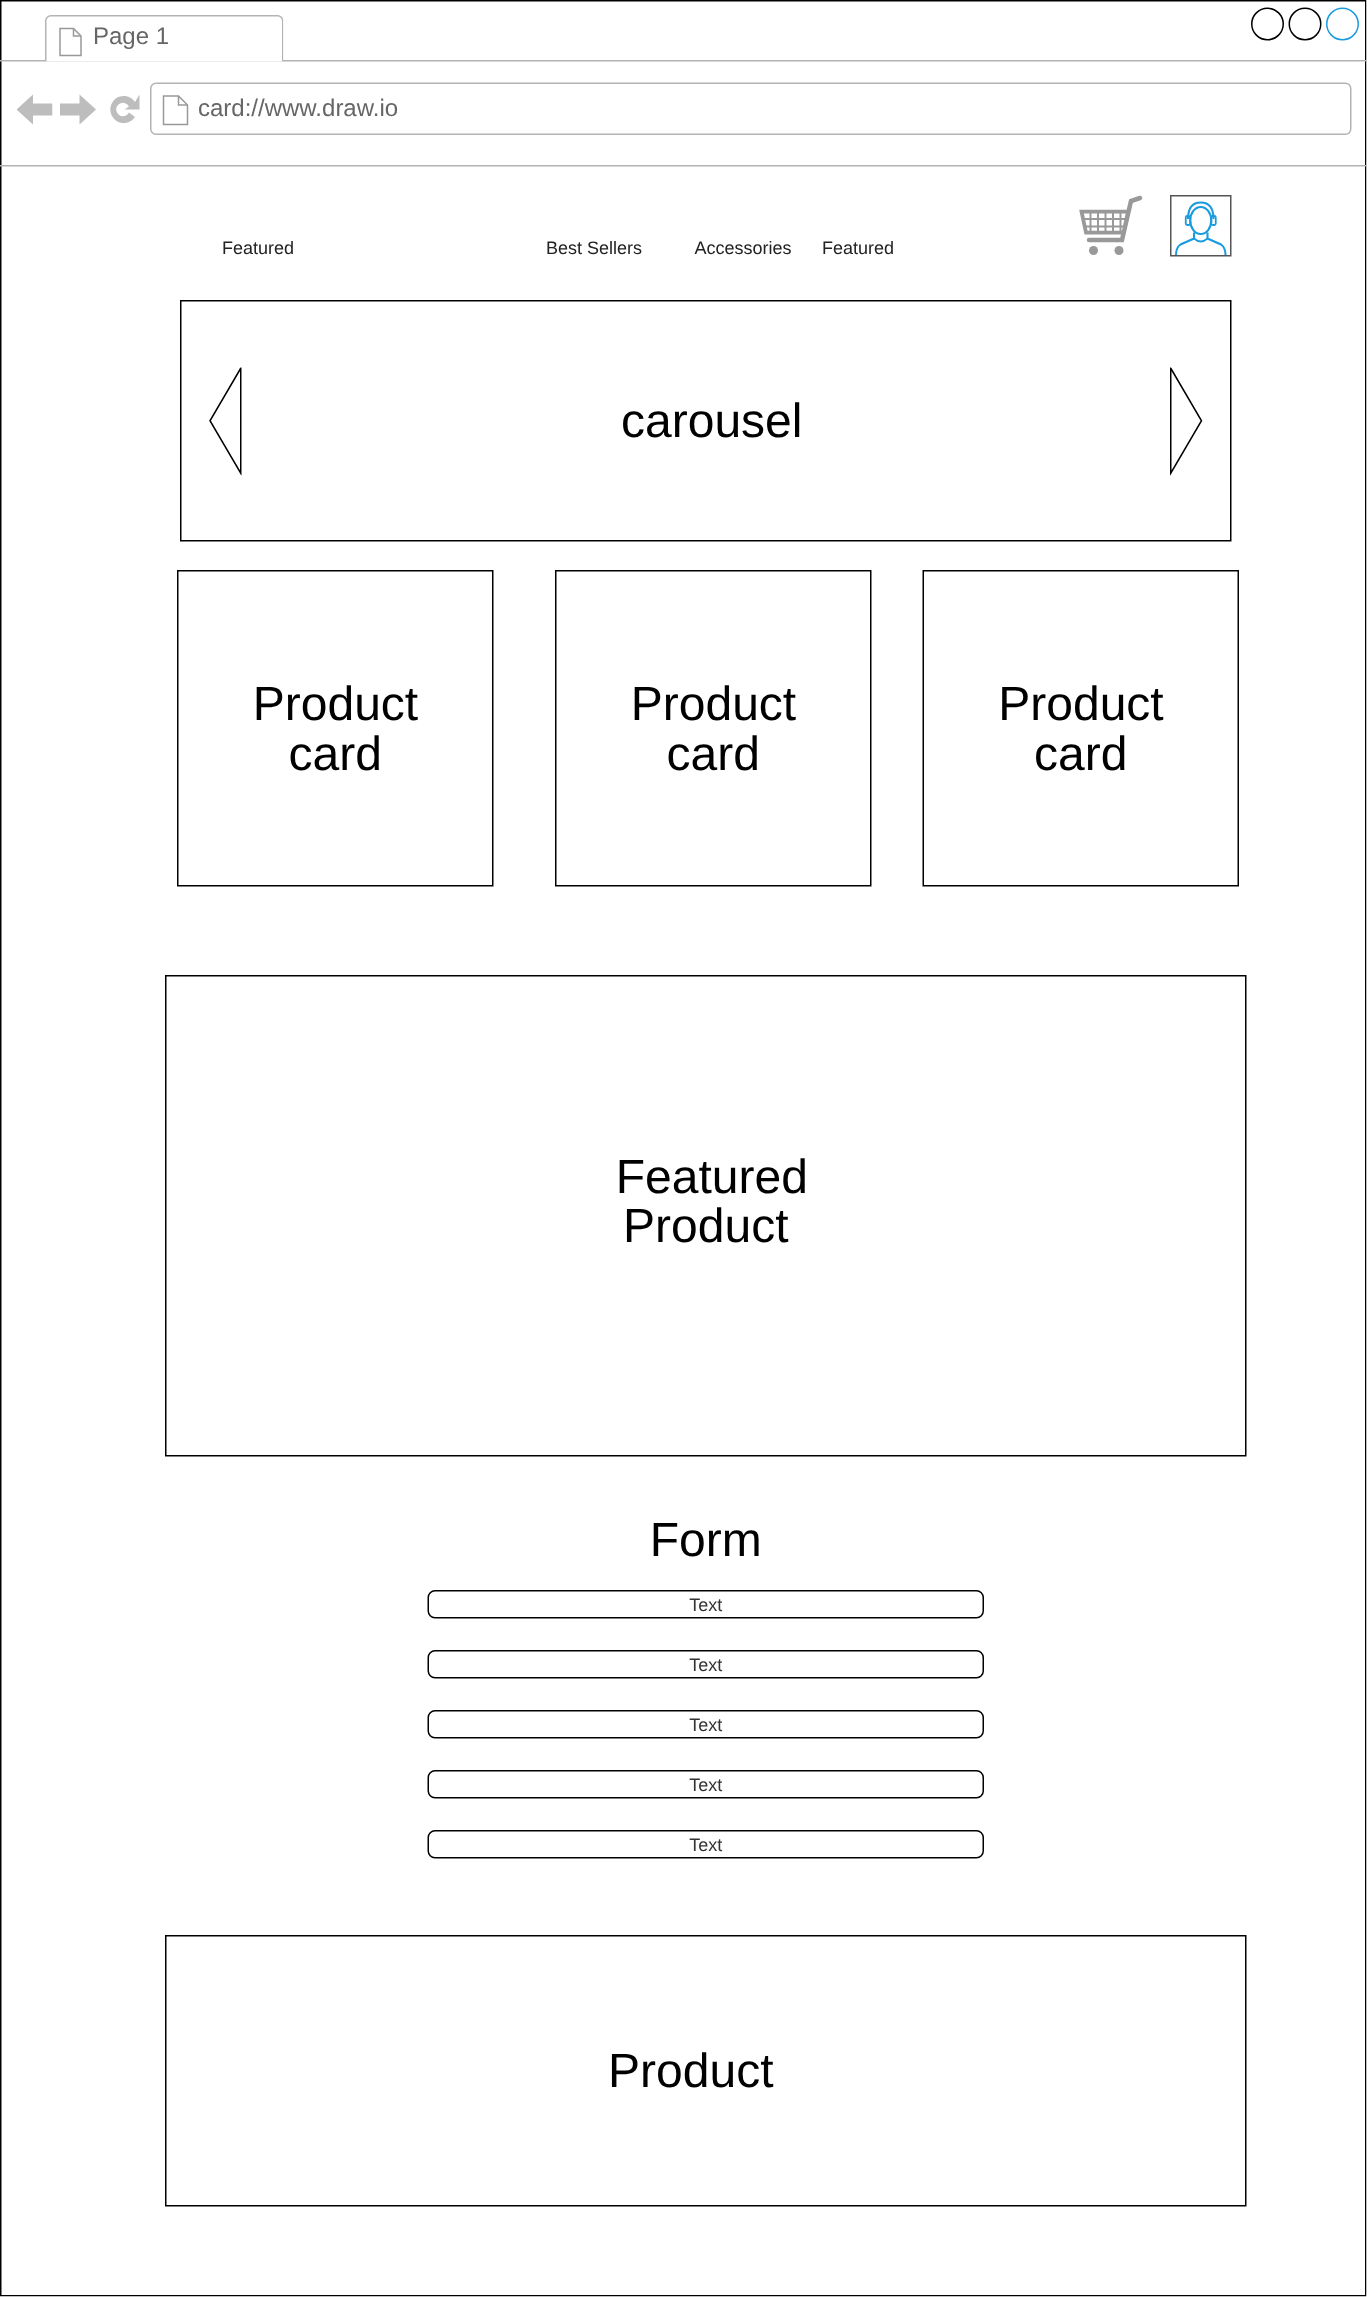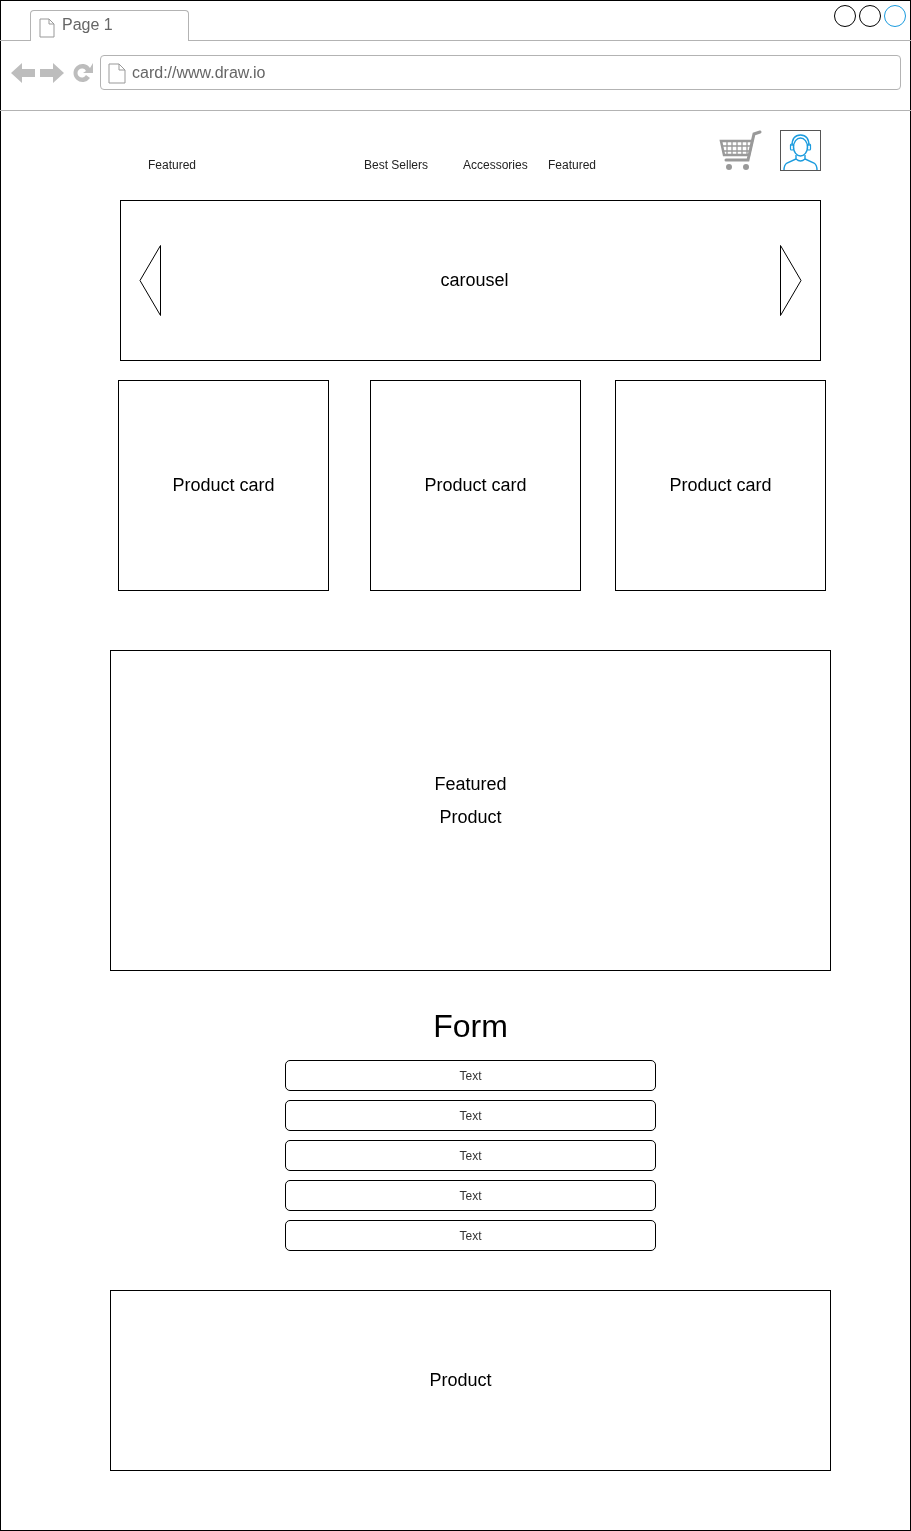--- a/index.html
+++ b/index.html
@@ -12,22 +12,22 @@
     .tab-line { left: 0; top: 40px; width: 911px; height: 1px; background: #b3b3b3; }
     .nav-line { left: 0; top: 110px; width: 911px; height: 1px; background: #b3b3b3; }
     .win-btn { top: 5px; width: 22px; height: 22px; border-radius: 50%; border: 1px solid #000; box-sizing: border-box; }
     .nav-icon { top: 62px; }
     .url-bar { left: 100px; top: 55px; width: 801px; height: 35px; border: 1px solid #b3b3b3; border-radius: 4px; background: #fff; }
     .url-icon { left: 7px; top: 7px; }
     .url-text { left: 31px; top: 8px; font-size: 16px; color: #666; }
     .site-name { left: 148px; top: 158px; font-size: 12px; color: #222; }
     .nav-link { top: 158px; font-size: 12px; color: #222; cursor: pointer; }
     .box { border: 1px solid #000; background: #fff; display: flex; align-items: center; justify-content: center; text-align: center; }
-    .label-lg { font-size: 18px; line-height: 33px; color: #000; }
-    .field { left: 285px; width: 371px; height: 31px; border: 1px solid #000; border-radius: 5px; display: flex; align-items: center; justify-content: center; font-size: 12px; color: #333; background: #fff; }
+    .label-lg { font-size: 32px; line-height: 33px; color: #000; }
+    .field { left: 285px; width: 371px; height: 19px; border: 1px solid #000; border-radius: 5px; display: flex; align-items: center; justify-content: center; font-size: 12px; color: #333; background: #fff; }
     .form-title { left: 285px; top: 1008px; width: 371px; text-align: center; font-size: 32px; }
   </style>
 </head>
 <body>
 
 <div class="frame"></div>
 
 <div class="abs tab-line"></div>
 <div class="abs tab">
   <span class="abs tab-icon">

